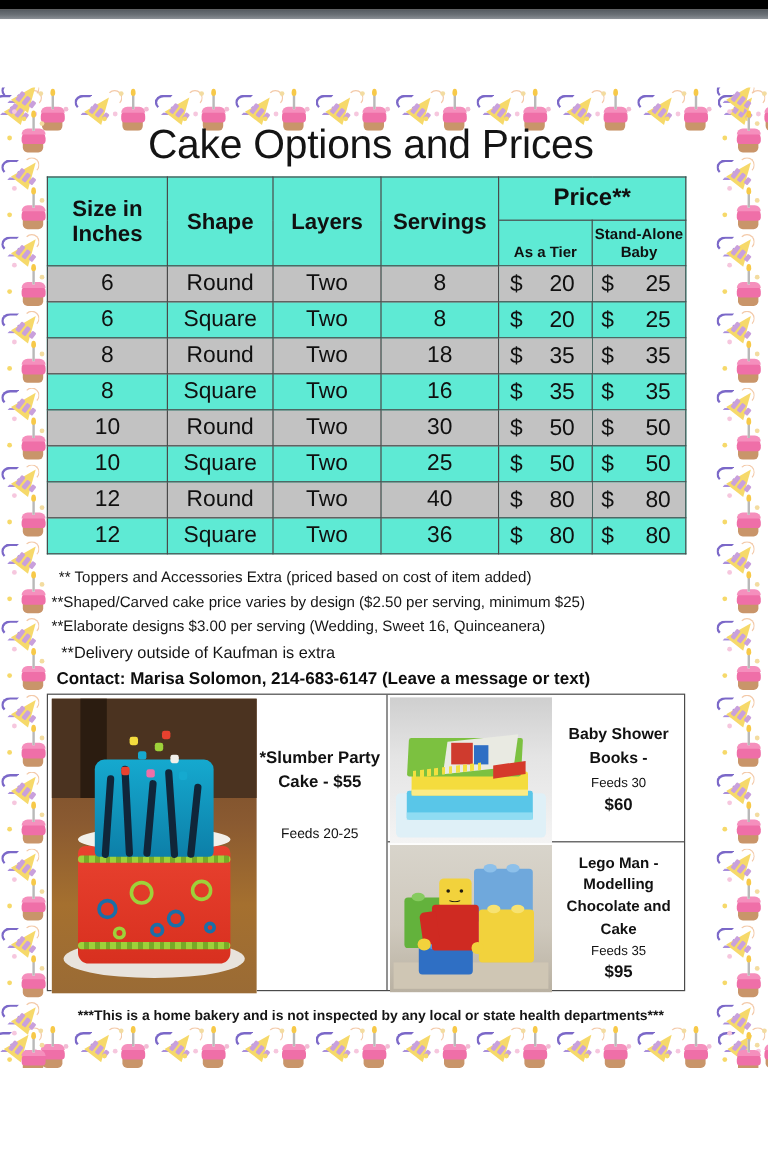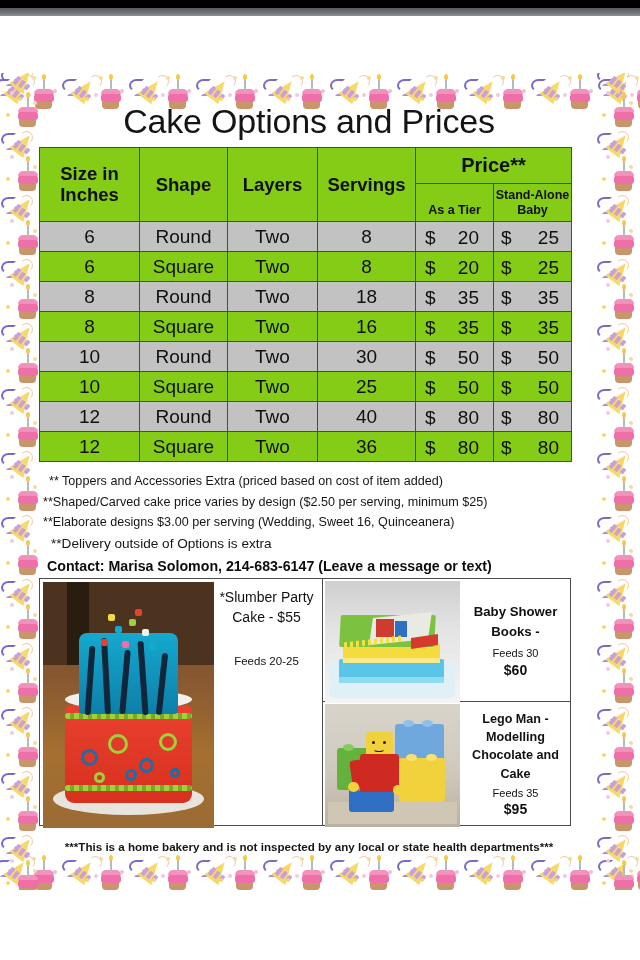--- a/index.html
+++ b/index.html
@@ -85,21 +85,21 @@
 
   .flyer-title {
     text-align:center; font-size:34px; font-weight:400; color:#141414;
     letter-spacing:-0.2px; line-height:1.04; margin:0 0 8px 0;
     font-family:"Liberation Sans", sans-serif;
   }
 
   
   table.price-table {
     border-collapse:collapse; width:532px; margin:0 0 0 6px;
-    table-layout:fixed; background:#84cc16;
+    table-layout:fixed; background:#5eead4;
   }
   table.price-table td, table.price-table th {
     border:1.6px solid #4a4a4a; text-align:center; vertical-align:middle;
     color:#101010; padding:0;
   }
   th.hdr {
     font-size:18.5px; font-weight:bold; line-height:1.12;
     padding:5px 2px; height:74px;
   }
   th.hdr-price { font-size:20px; font-weight:bold; height:36px; padding-bottom:3px; }
@@ -140,21 +140,21 @@
 
   .photo-wrap { position:relative; overflow:hidden; background:#fff; }
   .cap {
     display:flex; flex-direction:column; align-items:center; justify-content:center;
     text-align:center; color:#111;
   }
 
   
   .ph-slumber { width:171px; height:100%; margin:3px 0 3px 3px; }
   .slumber-cap { width:105px; padding-top:8px; justify-content:flex-start; }
-  .slumber-cap .title { font-size:14px; font-weight:normal; line-height:1.45; }
+  .slumber-cap .title { font-size:14px; font-weight:bold; line-height:1.45; margin-top:34px; }
   .slumber-cap .feeds { font-size:11.5px; margin-top:28px; }
 
   .ph-books { width:135px; height:100%; margin:2px; }
   .books-cap { width:107px; }
   .books-cap .title { font-size:13.2px; font-weight:bold; line-height:1.5; }
   .books-cap .feeds { font-size:11px; margin-top:5px; }
   .books-cap .price { font-size:14px; font-weight:bold; margin-top:3px; }
 
   .ph-lego { width:135px; height:100%; margin:2px; }
   .lego-cap { width:107px; }
@@ -1358,21 +1358,21 @@
               <span class="amt">80</span>
             </td>
           </tr>
         </tbody>
     </table>
 
     <div class="notes" id="notesList">
         <div class="note n1">** Toppers and Accessories Extra (priced based on cost of item added)</div>
         <div class="note n2">**Shaped/Carved cake price varies by design ($2.50 per serving, minimum $25)</div>
         <div class="note n3">**Elaborate designs $3.00 per serving (Wedding, Sweet 16, Quinceanera)</div>
-        <div class="note n4">**Delivery outside of Options is extra</div>
+        <div class="note n4">**Delivery outside of Kaufman is extra</div>
       </div>
 
     <div class="contact">Contact: Marisa Solomon, 214-683-6147 (Leave a message or text)</div>
 
     <div class="gallery">
 
       <div class="gal-left">
         <div class="photo-wrap ph-slumber">
           <div class="sl-scene">
             <div class="sl-wallstripe"></div>

